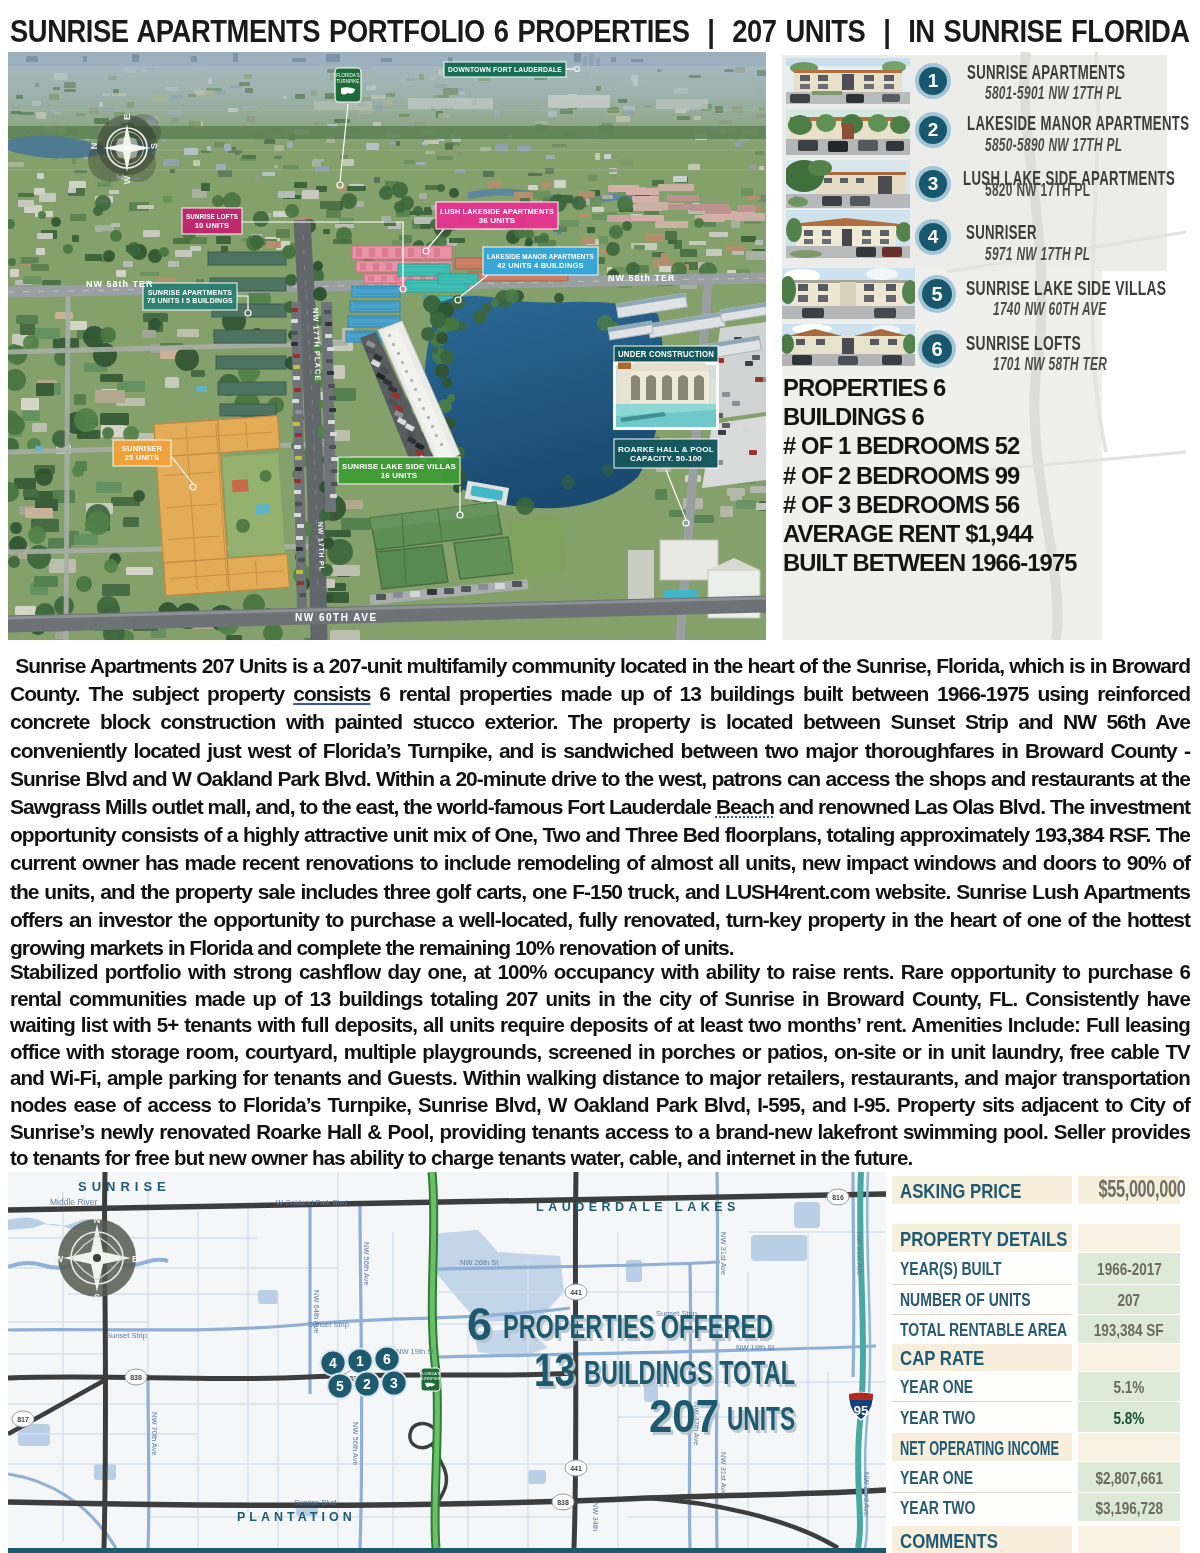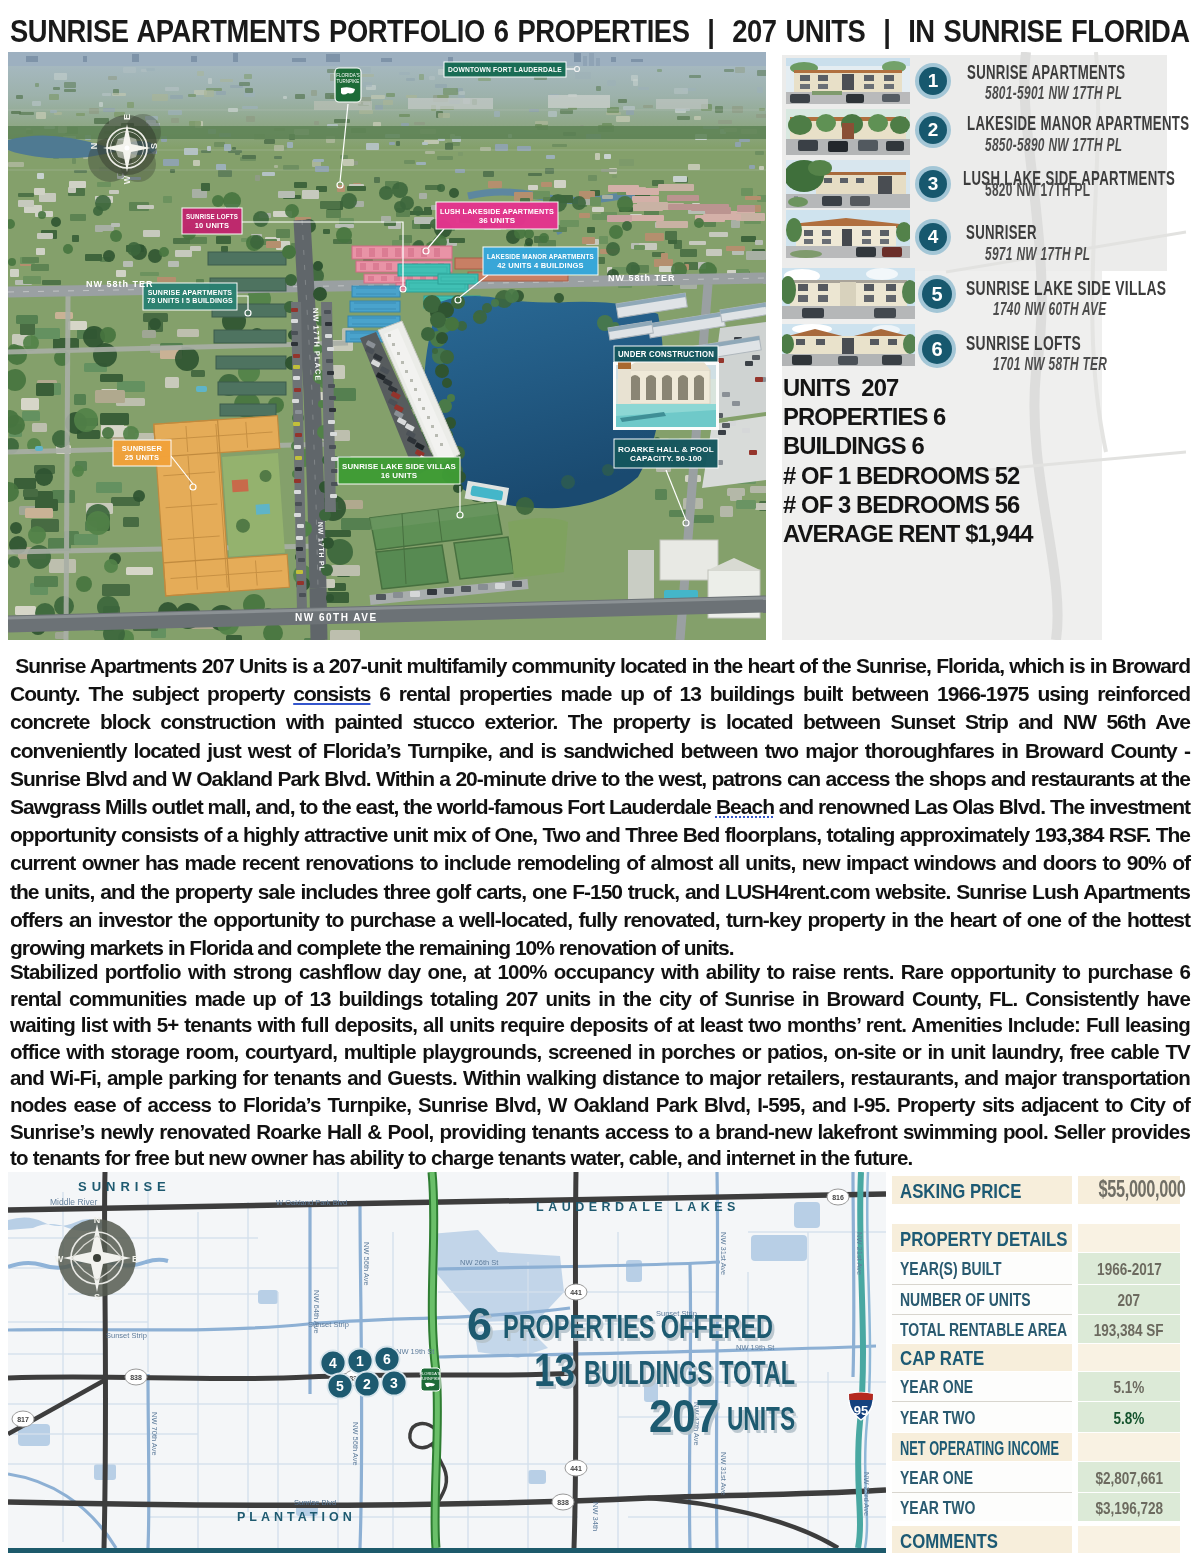--- a/index.html
+++ b/index.html
@@ -1509,26 +1509,27 @@
       <rect x="100" y="31" width="20" height="10" rx="2" fill="#393f44"></rect>
   </svg>
 
   <div class="abs" style="left:152px;top:278px;width:38px;height:38px;border-radius:50%;background:#a3c6d6;"></div>
   <div class="abs" style="left:156px;top:282px;width:30px;height:30px;border-radius:50%;background:#17586e;color:#fff;font-weight:bold;font-size:20px;text-align:center;line-height:30px;">6</div>
 
   <div class="abs" style="left:200px;top:279px;font-size:21px;font-weight:bold;color:#3c3c3c;"><span class="sname" style="letter-spacing:0.5px;">SUNRISE LOFTS</span></div>
   <div class="abs" style="left:227px;top:302px;font-size:18px;font-weight:bold;font-style:italic;color:#4c4c4c;"><span class="saddr" style="letter-spacing:0.5px;">1701 NW 58TH TER</span></div>
 
   <div class="abs" style="left:17px;top:321px;width:417px;font-size:23.8px;font-weight:bold;color:#141414;line-height:29.2px;letter-spacing:-0.9px;">
-    <div>UNITS&nbsp; 207</div>
     <div>PROPERTIES 6</div>
     <div>BUILDINGS 6</div>
     <div># OF 1 BEDROOMS 52</div>
+    <div># OF 2 BEDROOMS 99</div>
     <div># OF 3 BEDROOMS 56</div>
     <div>AVERAGE RENT $1,944</div>
+    <div>BUILT BETWEEN 1966-1975</div>
   </div>
 </div>
 
 <div class="abs" style="left:10px;top:652px;width:1180px;font-size:21px;font-weight:bold;color:#111;line-height:28.2px;text-align:justify;letter-spacing:-1.0px;">&nbsp;Sunrise Apartments 207 Units is a 207-unit multifamily community located in the heart of the Sunrise, Florida, which is in Broward County. The subject property <span style="text-decoration:underline;text-decoration-color:#3355cc;">consists</span> 6 rental properties made up of 13 buildings built between 1966-1975 using reinforced concrete block construction with painted stucco exterior. The property is located between Sunset Strip and NW 56th Ave conveniently located just west of Florida’s Turnpike, and is sandwiched between two major thoroughfares in Broward County - Sunrise Blvd and W Oakland Park Blvd. Within a 20-minute drive to the west, patrons can access the shops and restaurants at the Sawgrass Mills outlet mall, and, to the east, the world-famous Fort Lauderdale <span style="text-decoration:underline dotted;text-decoration-color:#3355cc;">Beach</span> and renowned Las Olas Blvd. The investment opportunity consists of a highly attractive unit mix of One, Two and Three Bed floorplans, totaling approximately 193,384 RSF. The current owner has made recent renovations to include remodeling of almost all units, new impact windows and doors to 90% of the units, and the property sale includes three golf carts, one F-150 truck, and LUSH4rent.com website. Sunrise Lush Apartments offers an investor the opportunity to purchase a well-located, fully renovated, turn-key property in the heart of one of the hottest growing markets in Florida and complete the remaining 10% renovation of units.</div>
 
 <div class="abs" style="left:10px;top:959px;width:1180px;font-size:20.5px;font-weight:bold;color:#111;line-height:26.6px;text-align:justify;letter-spacing:-0.8px;">Stabilized portfolio with strong cashflow day one, at 100% occupancy with ability to raise rents. Rare opportunity to purchase 6 rental communities made up of 13 buildings totaling 207 units in the city of Sunrise in Broward County, FL. Consistently have waiting list with 5+ tenants with full deposits, all units require deposits of at least two months’ rent. Amenities Include: Full leasing office with storage room, courtyard, multiple playgrounds, screened in porches or patios, on-site or in unit laundry, free cable TV and Wi-Fi, ample parking for tenants and Guests. Within walking distance to major retailers, restaurants, and major transportation nodes ease of access to Florida’s Turnpike, Sunrise Blvd, W Oakland Park Blvd, I-595, and I-95. Property sits adjacent to City of Sunrise’s newly renovated Roarke Hall &amp; Pool, providing tenants access to a brand-new lakefront swimming pool. Seller provides to tenants for free but new owner has ability to charge tenants water, cable, and internet in the future.</div>
 
 <div class="abs" id="map" style="left:8px;top:1172px;width:878px;height:376px;background:#f4f6f8;border-bottom:5px solid #1d5a6b;">
 <svg width="878" height="376" viewBox="0 0 878 376" style="position:absolute;left:0;top:0;">
 

